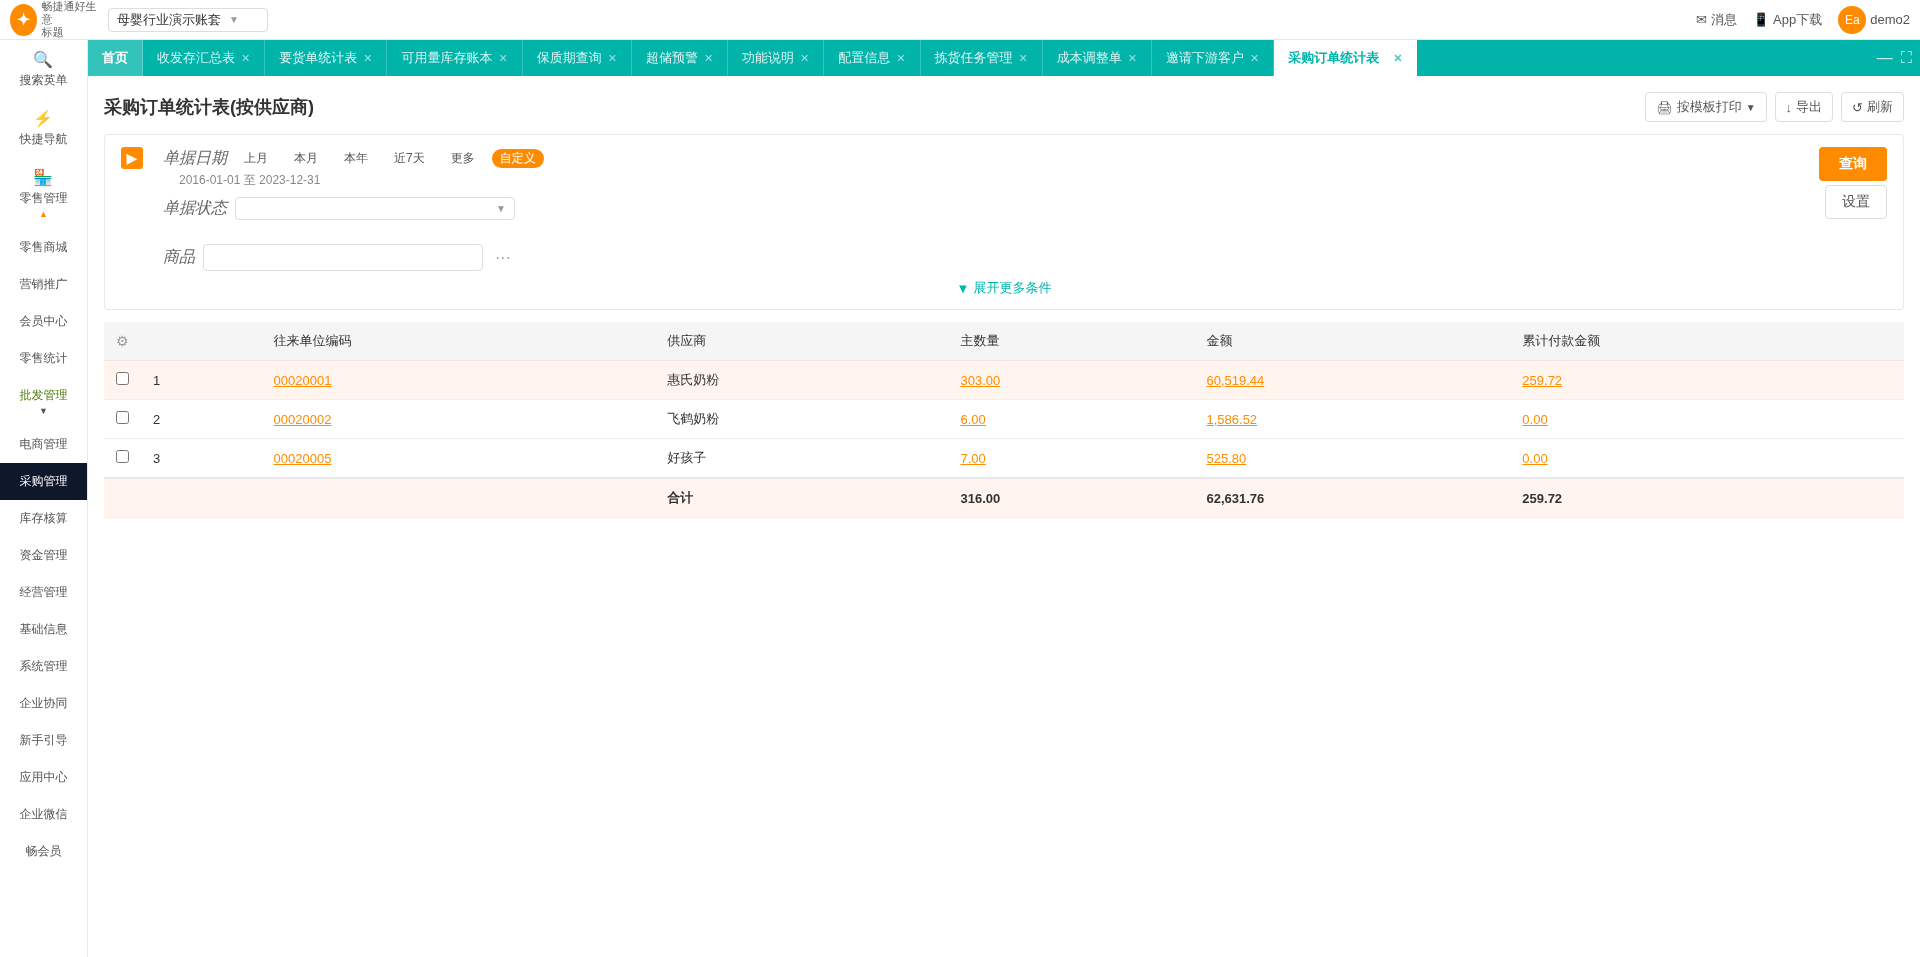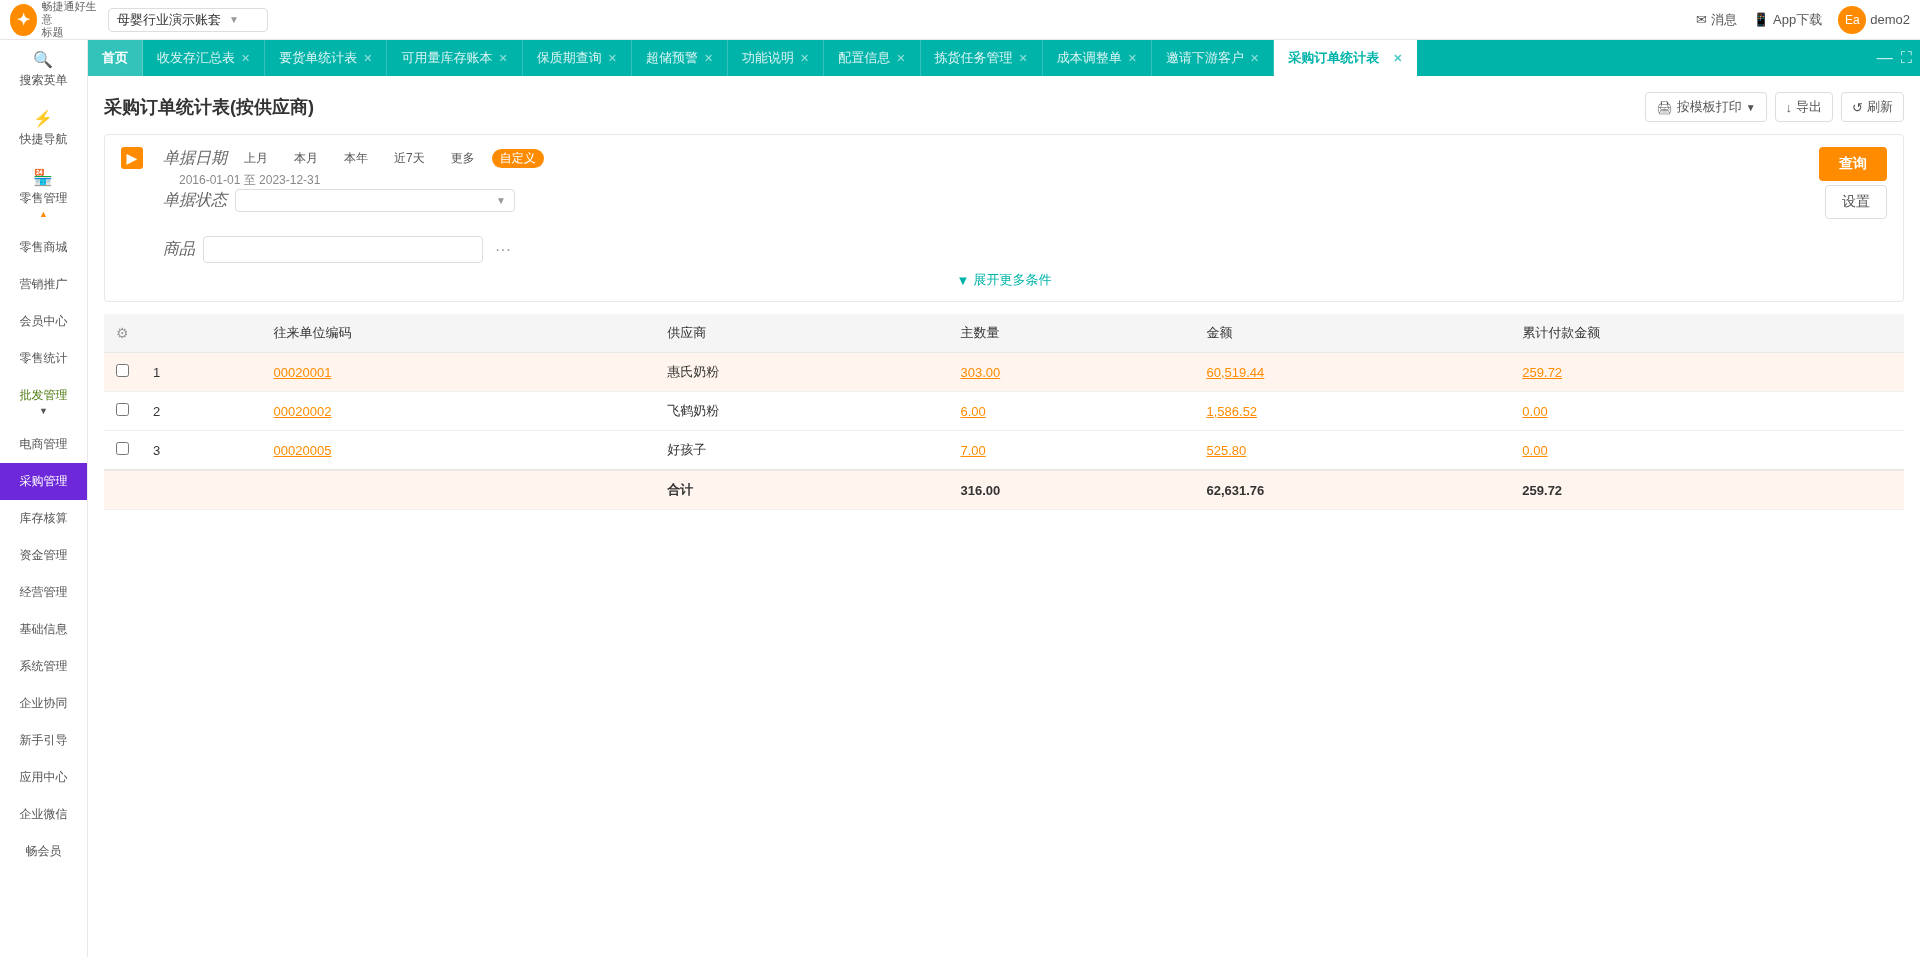--- a/index.html
+++ b/index.html
@@ -40,21 +40,21 @@
     
     .sidebar {
       width: 88px; background: #fff; border-right: 1px solid #e8e8e8;
       display: flex; flex-direction: column; flex-shrink: 0; overflow-y: auto;
     }
     .sidebar-item {
       display: flex; flex-direction: column; align-items: center;
       padding: 10px 4px; cursor: pointer; font-size: 12px; color: #555;
       border-bottom: none; transition: background 0.2s;
     }
-    .sidebar-item.active { background: #6d28d9; color: white; }
+    .sidebar-item.active { background: #0f172a; color: white; }
     .sidebar-icon { font-size: 16px; margin-bottom: 3px; }
     .sidebar-item-with-arrow { display: flex; flex-direction: column; align-items: center; padding: 10px 4px; cursor: pointer; font-size: 12px; color: #555; }
     .sidebar-arrow { font-size: 9px; margin-top: 2px; }
 
     
     .content-area { flex: 1; display: flex; flex-direction: column; overflow: hidden; }
 
     
     .nav-tabs {
       display: flex; align-items: center; background: #00b4aa; height: 36px;
@@ -147,21 +147,21 @@
     }
     .table-footer td { padding: 10px 12px; font-weight: bold; }
 
     
     .filter-right { margin-left: auto; display: flex; flex-direction: column; align-items: flex-end; }
 
     .filter-main-row { display: flex; align-items: flex-start; width: 100%; gap: 20px; }
     .filter-left { flex: 1; }
     .filter-date-row { display: flex; align-items: center; gap: 8px; }
     .filter-date-below { font-size: 12px; color: #888; margin-top: 2px; margin-left: 16px; }
-    .filter-status-row { display: flex; align-items: center; gap: 8px; margin-top: 0; }
+    .filter-status-row { display: flex; align-items: center; gap: 8px; margin-top: 8px; }
     .filter-goods-row { display: flex; align-items: center; gap: 8px; margin-top: 24px; }
     .filter-input-wide { border: 1px solid #ddd; border-radius: 4px; padding: 5px 8px; font-size: 13px; width: 280px; }
     .filter-select-wide {
       border: 1px solid #ddd; border-radius: 4px; padding: 5px 8px;
       font-size: 13px; width: 280px; background: #fff; cursor: pointer;
       display: flex; align-items: center; justify-content: space-between;
     }
     .more-dots { color: #999; cursor: pointer; font-size: 16px; margin-left: 4px; }
 
     .filter-toggle-row { display: flex; align-items: center; justify-content: center; margin-top: 8px; }

